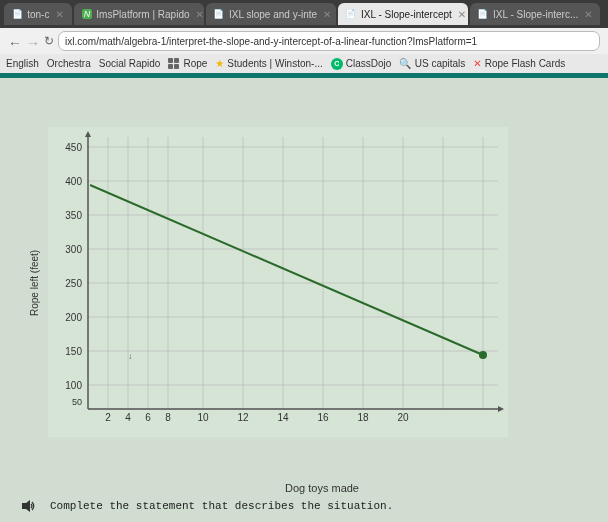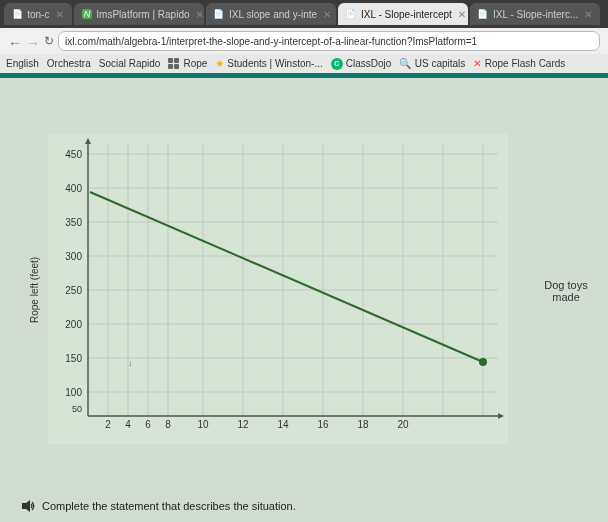--- a/index.html
+++ b/index.html
@@ -105,21 +105,21 @@
       padding: 8px 20px 8px 20px;
       height: calc(522px - 78px);
       display: flex;
       flex-direction: column;
     }
 
     
     .chart-container {
       flex: 1;
       display: flex;
-      flex-direction: row;
+      flex-direction: column;
       align-items: center;
       position: relative;
     }
 
     .chart-wrapper {
       display: flex;
       align-items: center;
       flex: 1;
       width: 100%;
     }
@@ -133,24 +133,25 @@
       text-align: center;
       font-size: 11px;
       color: #333;
       margin-top: 2px;
       padding-left: 36px;
     }
 
     .instruction {
       display: flex;
       align-items: center;
-      gap: 6px;
+      gap: 14px;
       font-size: 11px;
       color: #222;
       margin-top: 4px;
+      font-family: Liberation Mono, monospace;
     }
 
     .speaker-icon {
       width: 16px;
       height: 16px;
     }
   </style>
 </head>
 <body>
 

